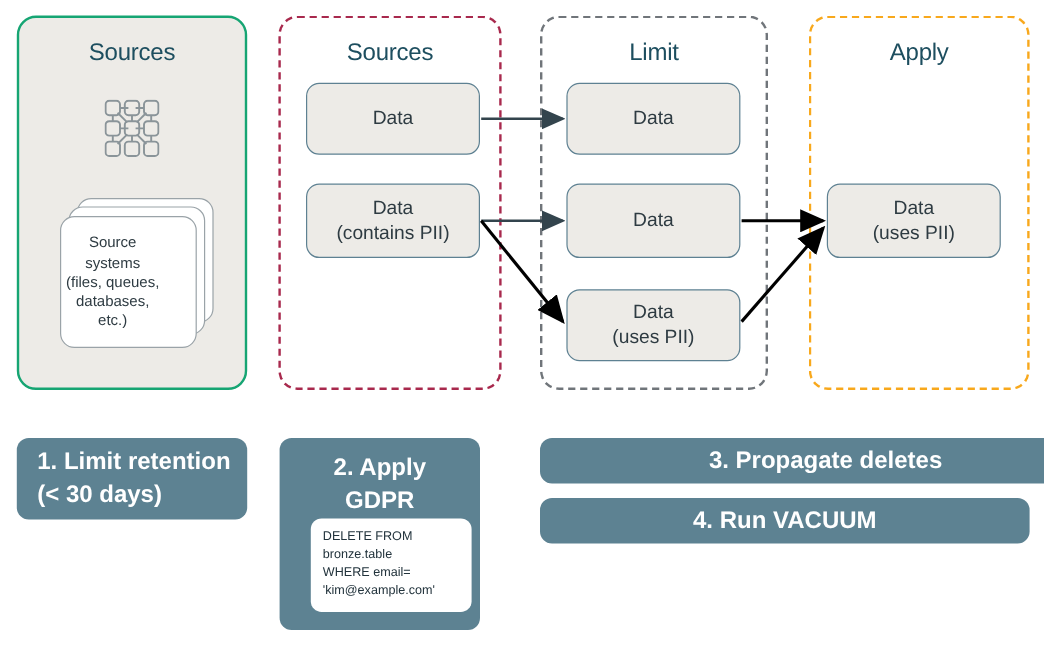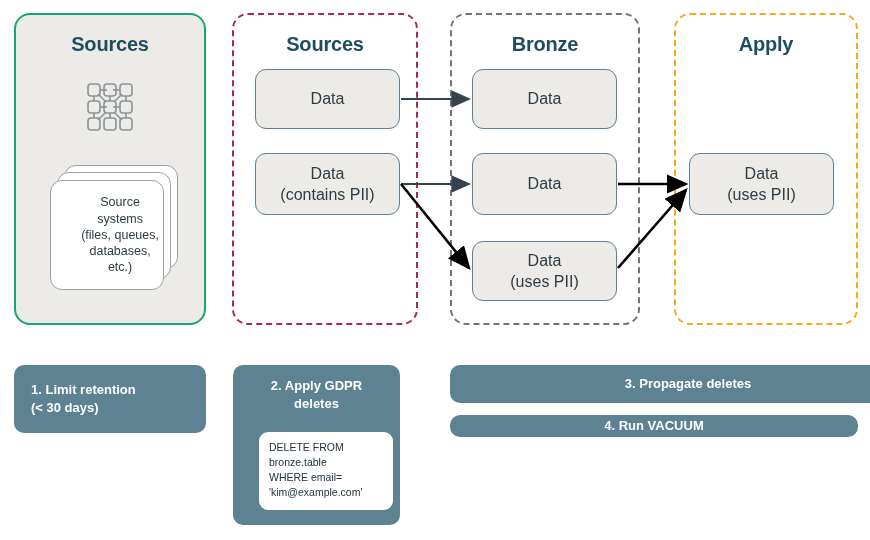--- a/index.html
+++ b/index.html
@@ -19,35 +19,35 @@
   .lane-bronze{left:232px;top:13px;width:186px;height:312px;
     background:transparent;border:2.5px dashed #a8294d;}
   .lane-silver{left:450px;top:13px;width:190px;height:312px;
     background:transparent;border:2.5px dashed #70757a;}
   .lane-gold{left:674px;top:13px;width:184px;height:312px;
     background:transparent;border:2.5px dashed #f8a81c;}
 
   .lane-title{
     position:absolute;left:0;right:0;top:18px;
     text-align:center;
-    font-size:20px;font-weight:bold;color:#1d4e5f;
+    font-size:20px;font-weight:normal;color:#1d4e5f;
     letter-spacing:-0.2px;
   }
 
   
   .net-icon{position:absolute;left:50%;top:68px;transform:translateX(-50%);
     width:46px;height:48px;}
 
   .card-stack{position:absolute;left:34px;top:150px;width:128px;height:125px;}
   .stack-card{position:absolute;background:#ffffff;border:1.3px solid #9aa3a8;
     border-radius:12px;box-sizing:border-box;}
   .stack-card.c3{left:14px;top:0px;width:114px;height:104px;}
   .stack-card.c2{left:7px;top:7px;width:114px;height:107px;}
   .stack-card.c1{left:0px;top:15px;width:114px;height:110px;
-    display:flex;align-items:center;justify-content:flex-end;}
+    display:flex;align-items:center;justify-content:flex-start;}
   .stack-card.c1 .txt{
     font-size:12.5px;color:#2e3b42;line-height:1.3;text-align:center;
     white-space:pre-line;padding:0 4px;}
 
   
   .dbox{position:absolute;box-sizing:border-box;
     background:#edebe7;border:1.4px solid #5e8192;border-radius:11px;
     display:flex;align-items:center;justify-content:center;
     font-size:16px;color:#2e3b42;line-height:1.32;text-align:center;
     white-space:pre-line;}
@@ -64,30 +64,30 @@
 
   
   #wires{position:absolute;left:0;top:0;width:870px;height:540px;
     pointer-events:none;}
 
   
   .step{position:absolute;box-sizing:border-box;
     background:#5d8292;border-radius:10px;
     color:#ffffff;font-weight:bold;}
   .step .label{
-    display:block;font-size:13px;line-height:1.35;white-space:pre-line;}
+    display:block;font-size:20px;line-height:1.35;white-space:pre-line;}
 
   .step1{left:14px;top:365px;width:192px;height:68px;
     display:flex;align-items:center;padding-left:17px;}
   .step2{left:233px;top:365px;width:167px;height:160px;
     padding-top:12px;}
   .step2 .label{text-align:center;padding:0 14px;}
   .step3{left:450px;top:365px;width:476px;height:38px;
     display:flex;align-items:center;justify-content:center;}
-  .step4{left:450px;top:415px;width:408px;height:22px;
+  .step4{left:450px;top:415px;width:408px;height:38px;
     display:flex;align-items:center;justify-content:center;}
 
   .code{
     position:absolute;left:26px;top:67px;width:134px;height:78px;
     background:#ffffff;border-radius:9px;box-sizing:border-box;
     padding:8px 0 0 10px;
     font-family:Liberation Sans, sans-serif;
     font-size:10.5px;line-height:1.42;color:#22333c;
     font-weight:normal;white-space:pre;}
 </style>
@@ -142,21 +142,21 @@
 etc.)</span>
       </div>
     </div>
   </div>
 
   <div class="lane lane-bronze">
     <div class="lane-title">Sources</div>
   </div>
 
   <div class="lane lane-silver">
-    <div class="lane-title">Bronze</div>
+    <div class="lane-title">Limit</div>
   </div>
 
   <div class="lane lane-gold">
     <div class="lane-title">Apply</div>
   </div>
 
   <svg id="wires">
     <defs>
       <marker id="ahSlate" markerWidth="9" markerHeight="8" refX="8" refY="4" orient="auto">
         <path d="M0,0 L9,4 L0,8 z" fill="#33444d"></path>

